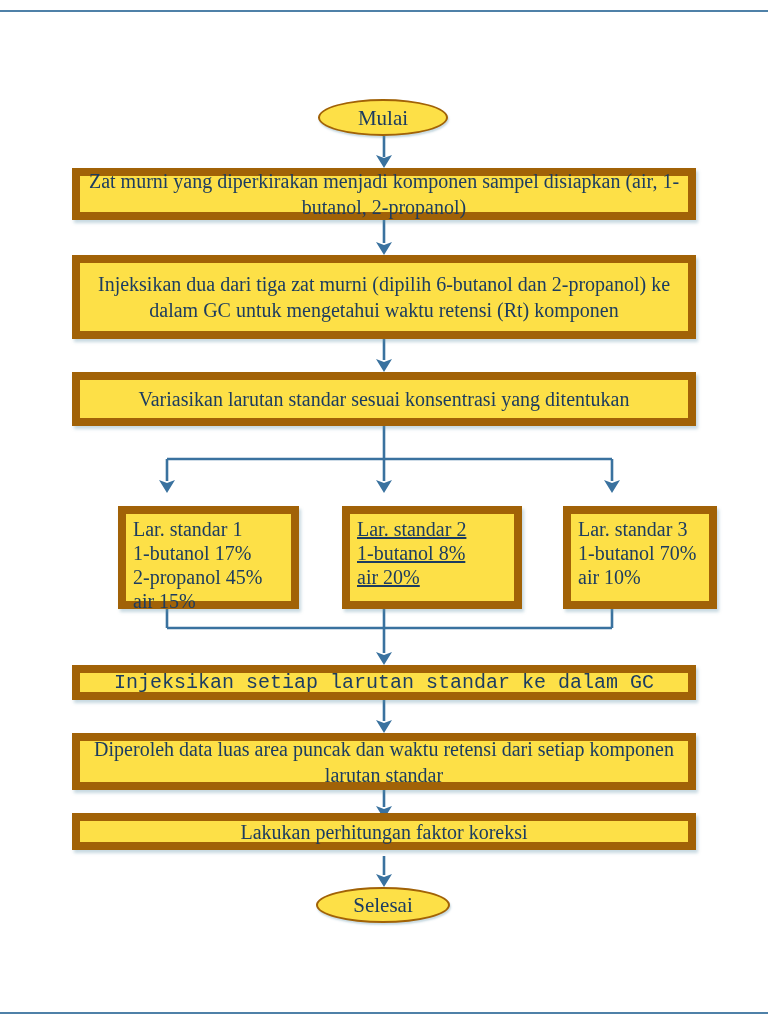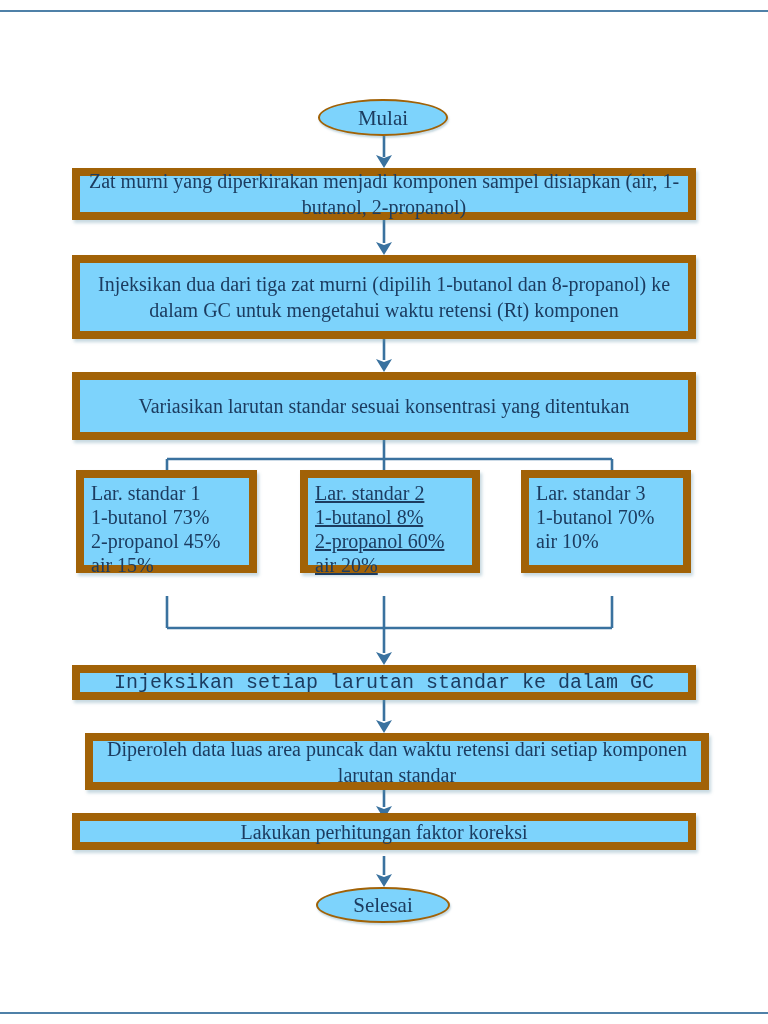--- a/index.html
+++ b/index.html
@@ -13,59 +13,60 @@
   .rule{
     position:absolute;left:0;width:768px;height:2px;
     background:#4f81a8;
   }
   .rule-top{top:10px;}
   .rule-bottom{top:1012px;}
 
   .node{
     position:absolute;
     box-sizing:border-box;
-    background:#7dd3fc;
+    background:#fde047;
     border:8px solid #a16207;
     color:#1c3c60;
     font-size:20px;
     line-height:26px;
     box-shadow:2px 3px 3px rgba(95,145,170,0.35);
   }
   .process{
     left:72px;width:624px;
     display:flex;align-items:center;justify-content:center;
     text-align:center;
     padding:0 8px;
   }
   .terminator{
     border-radius:50%;
     border-width:2.5px;
     display:flex;align-items:center;justify-content:center;
     font-size:21px;
     box-shadow:1px 2px 2px rgba(95,145,170,0.35);
   }
   .standard{
-    top:470px;height:103px;
+    top:506px;height:103px;
     padding:3px 5px 0 7px;
     font-size:20px;
     line-height:24px;
     text-align:left;
+    margin-left:42px;
   }
   .standard div{white-space:nowrap;}
 
   #box-prepare{top:168px;height:52px;}
   #box-inject-pure{top:255px;height:84px;}
-  #box-vary{top:372px;height:68px;}
+  #box-vary{top:372px;height:54px;}
   #box-inject-standards{top:665px;height:35px;font-family:Liberation Mono, monospace;}
-  #box-peak-data{top:733px;height:57px;margin-left:13px;}
+  #box-peak-data{top:733px;height:57px;}
   #box-correction{top:813px;height:37px;}
 
   #std-1{left:76px;width:181px;}
   #std-2{left:300px;width:180px;text-decoration:underline;}
-  #std-3{left:521px;width:170px;}
+  #std-3{left:521px;width:154px;}
 
   #oval-start{left:318px;top:99px;width:130px;height:37px;}
   #oval-end{left:316px;top:887px;width:134px;height:36px;}
 
   .connectors{
     position:absolute;left:0;top:0;
     pointer-events:none;
   }
   .connectors path{
     stroke:#3a729f;stroke-width:2.6;fill:none;
@@ -118,38 +119,37 @@
     <polygon points="376,874 384,887 392,874 384,877"></polygon>
   </svg>
 
   <div class="node terminator" id="oval-start">Mulai</div>
 
   <div class="node process" id="box-prepare">
     <span>Zat murni yang diperkirakan menjadi komponen sampel disiapkan (air, 1-butanol, 2-propanol)</span>
   </div>
 
   <div class="node process" id="box-inject-pure">
-    <span>Injeksikan dua dari tiga zat murni (dipilih 1-butanol dan 8-propanol) ke dalam GC untuk mengetahui waktu retensi (Rt) komponen</span>
+    <span>Injeksikan dua dari tiga zat murni (dipilih 6-butanol dan 2-propanol) ke dalam GC untuk mengetahui waktu retensi (Rt) komponen</span>
   </div>
 
   <div class="node process" id="box-vary">
     <span>Variasikan larutan standar sesuai konsentrasi yang ditentukan</span>
   </div>
 
   <div class="node standard" id="std-1">
     <div>Lar. standar 1</div>
-    <div>1-butanol 73%</div>
+    <div>1-butanol 17%</div>
     <div>2-propanol 45%</div>
     <div>air 15%</div>
   </div>
 
   <div class="node standard" id="std-2">
     <div>Lar. standar 2</div>
     <div>1-butanol 8%</div>
-    <div>2-propanol 60%</div>
     <div>air 20%</div>
   </div>
 
   <div class="node standard" id="std-3">
     <div>Lar. standar 3</div>
     <div>1-butanol 70%</div>
     <div>air 10%</div>
   </div>
 
   <div class="node process" id="box-inject-standards">

